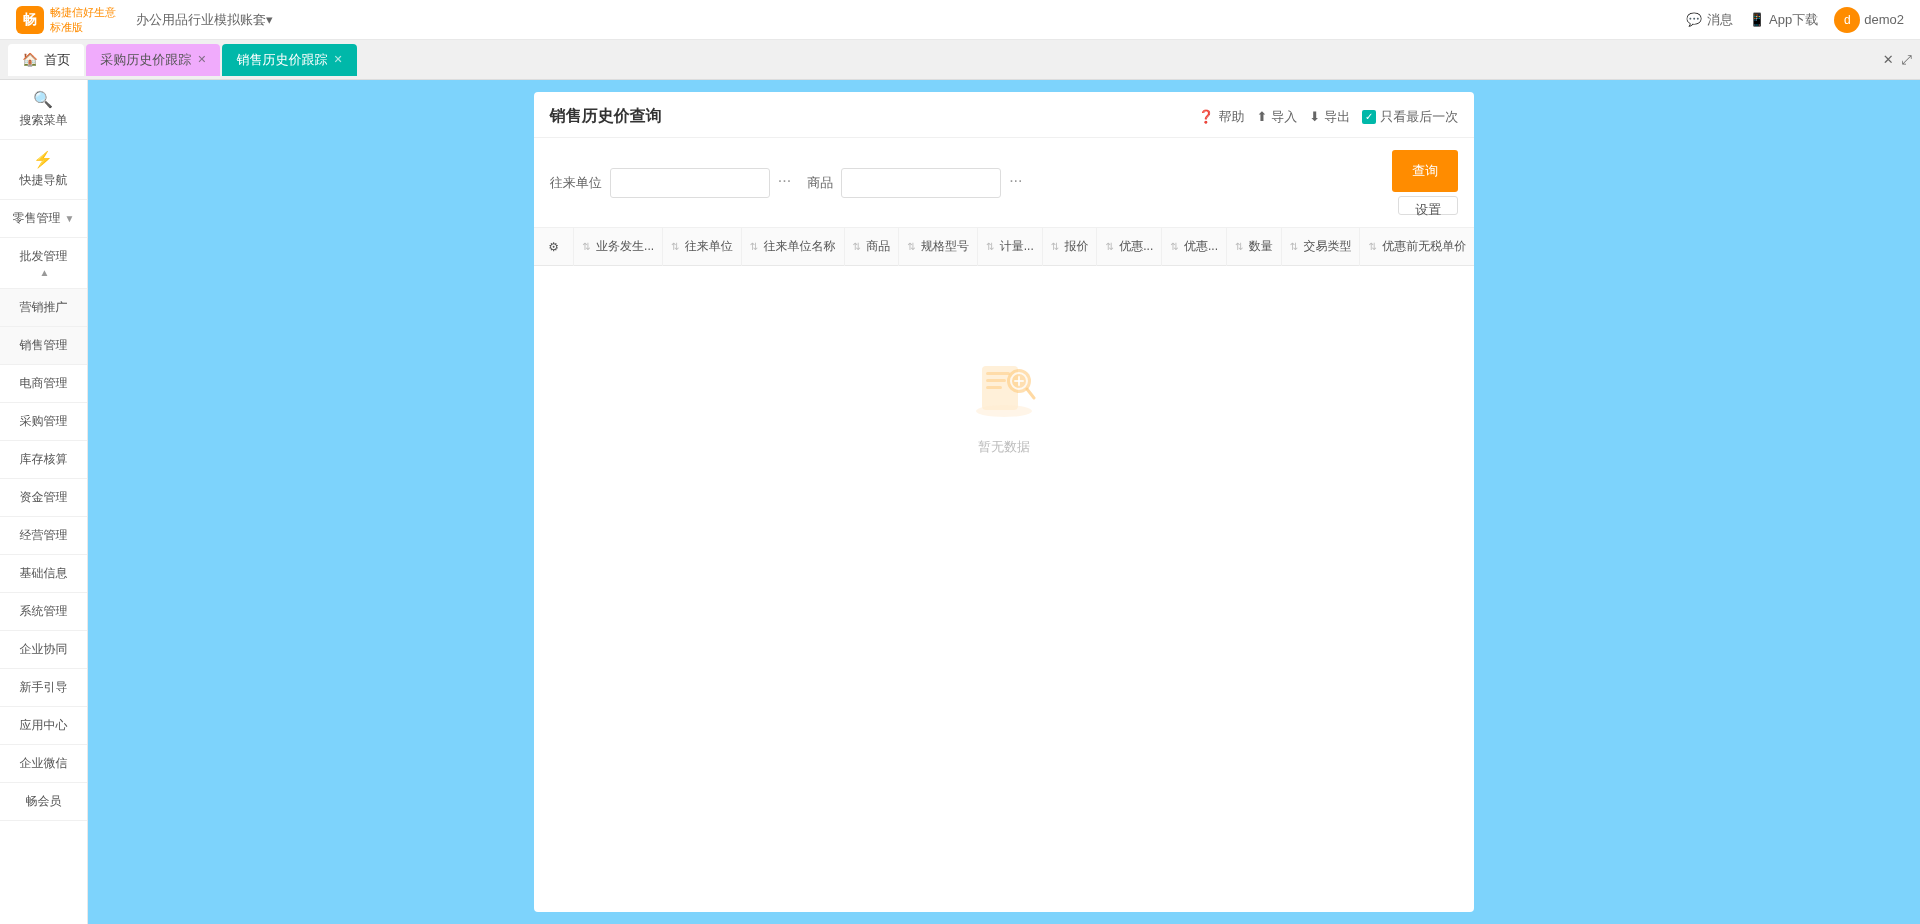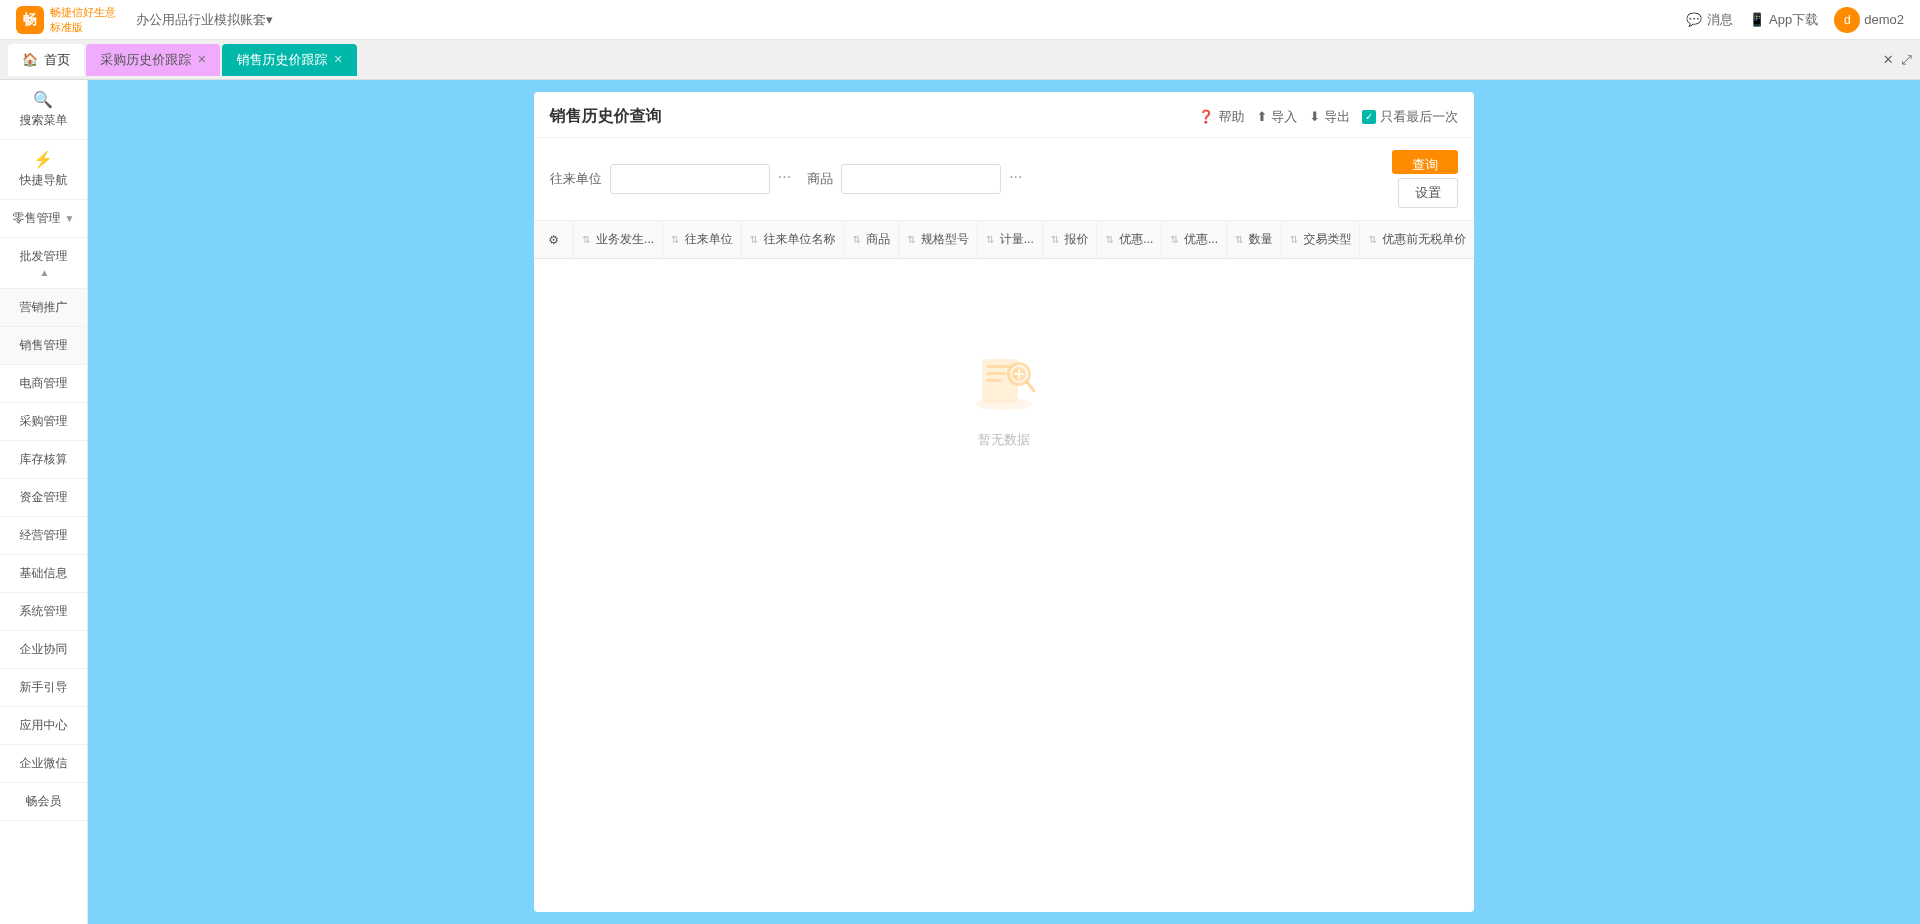--- a/index.html
+++ b/index.html
@@ -156,31 +156,31 @@
     }
     .filter-dots { color: #999; font-size: 16px; cursor: pointer; }
     .btn-query {
       background: #ff8c00;
       color: #fff;
       border: none;
       padding: 6px 20px;
       border-radius: 3px;
       cursor: pointer;
       font-size: 13px;
-      height: 24px;
+      height: 42px;
     }
     .btn-settings {
       background: #fff;
       color: #555;
       border: 1px solid #ddd;
       padding: 4px 16px;
       border-radius: 3px;
       cursor: pointer;
       font-size: 13px;
-      height: 30px;
+      height: 19px;
     }
     .filter-right { margin-left: auto; display: flex; flex-direction: column; gap: 4px; align-items: flex-end; }
 
     
     .table-area {
       flex: 1;
       overflow: auto;
     }
     table {
       width: 100%;

